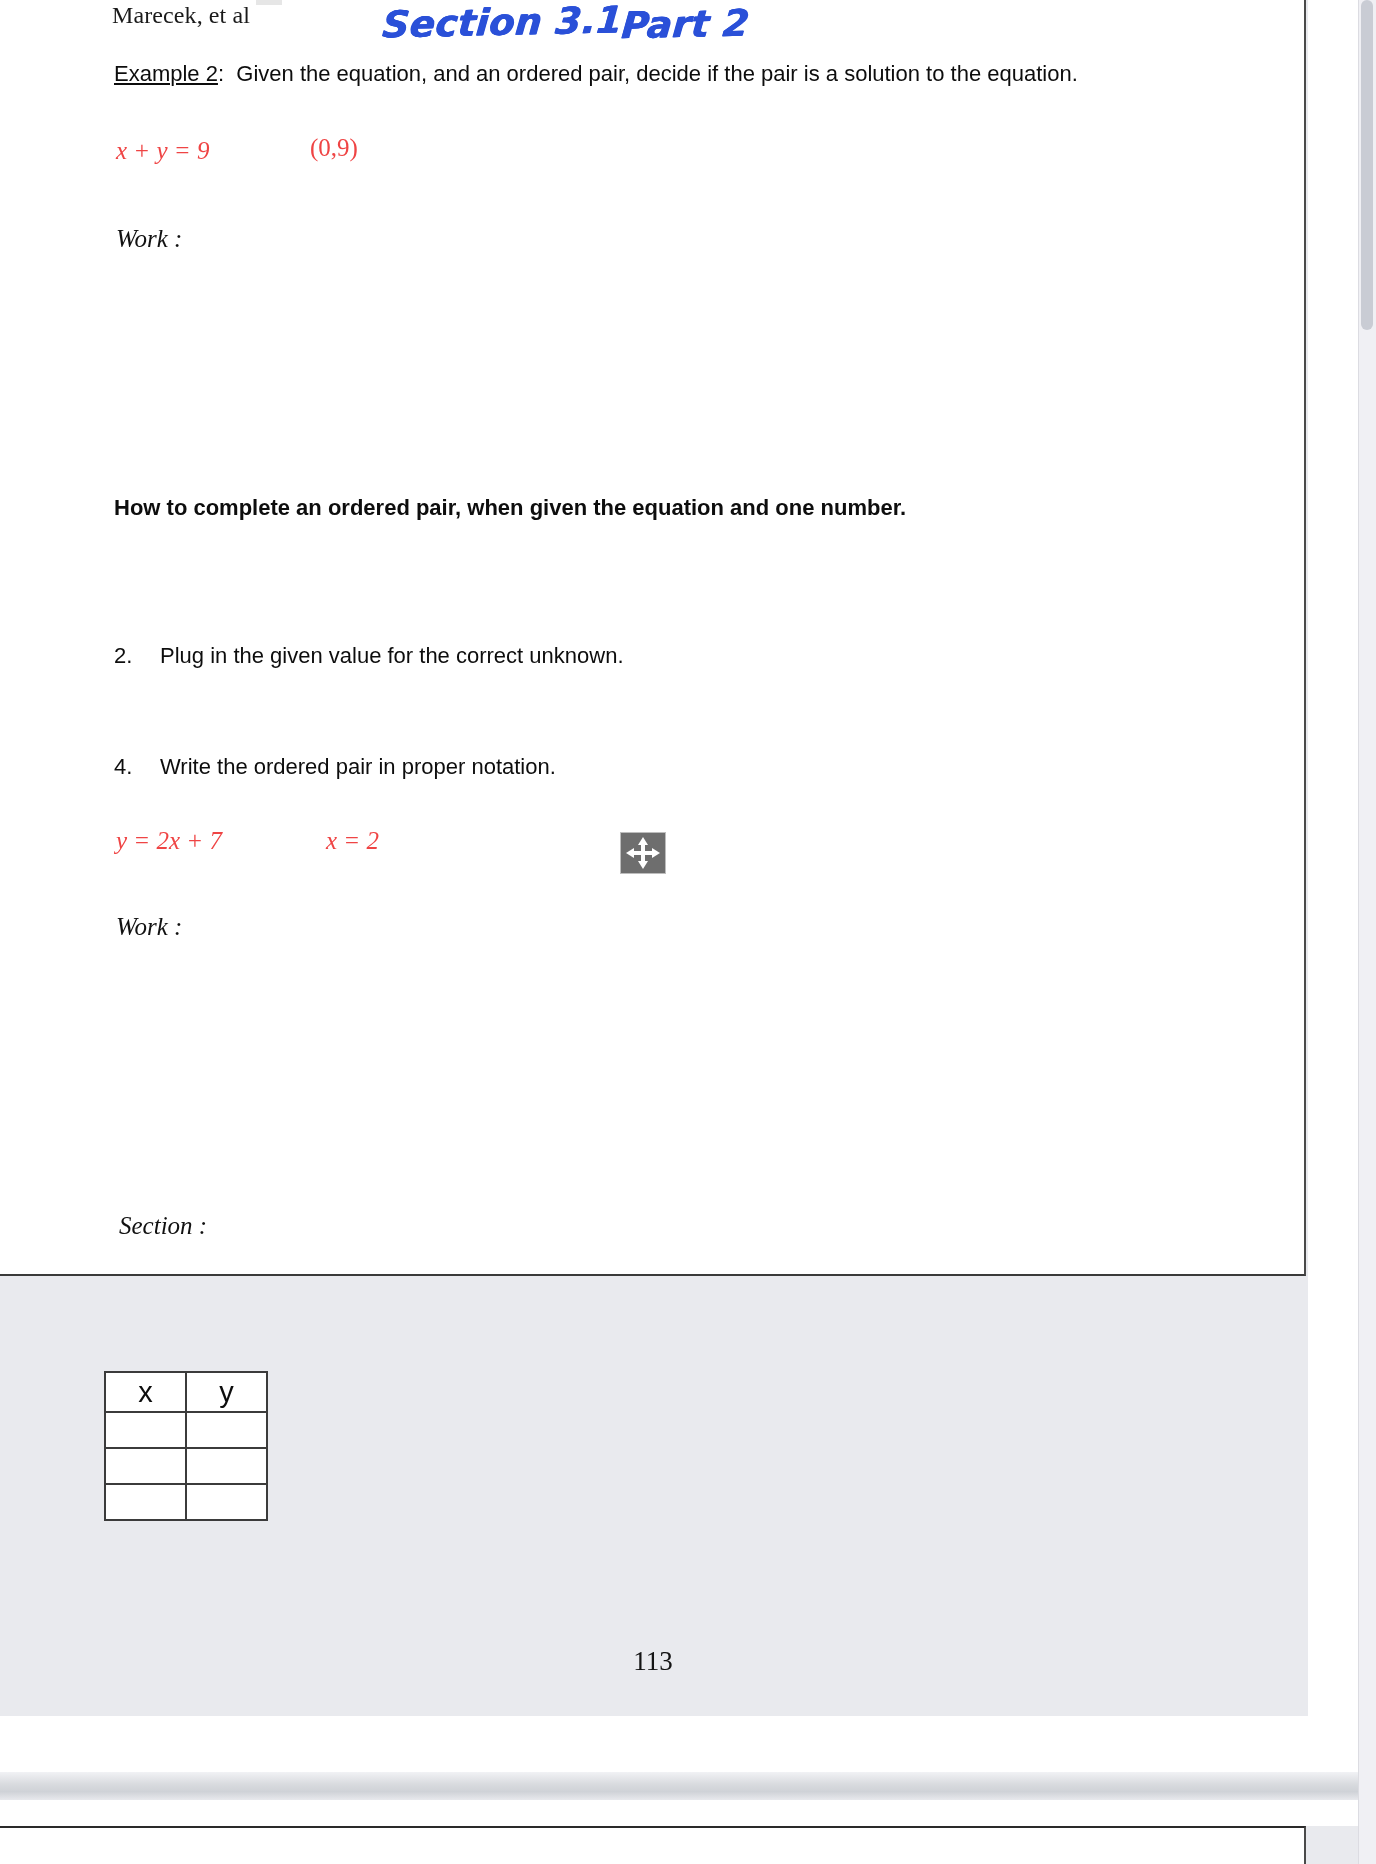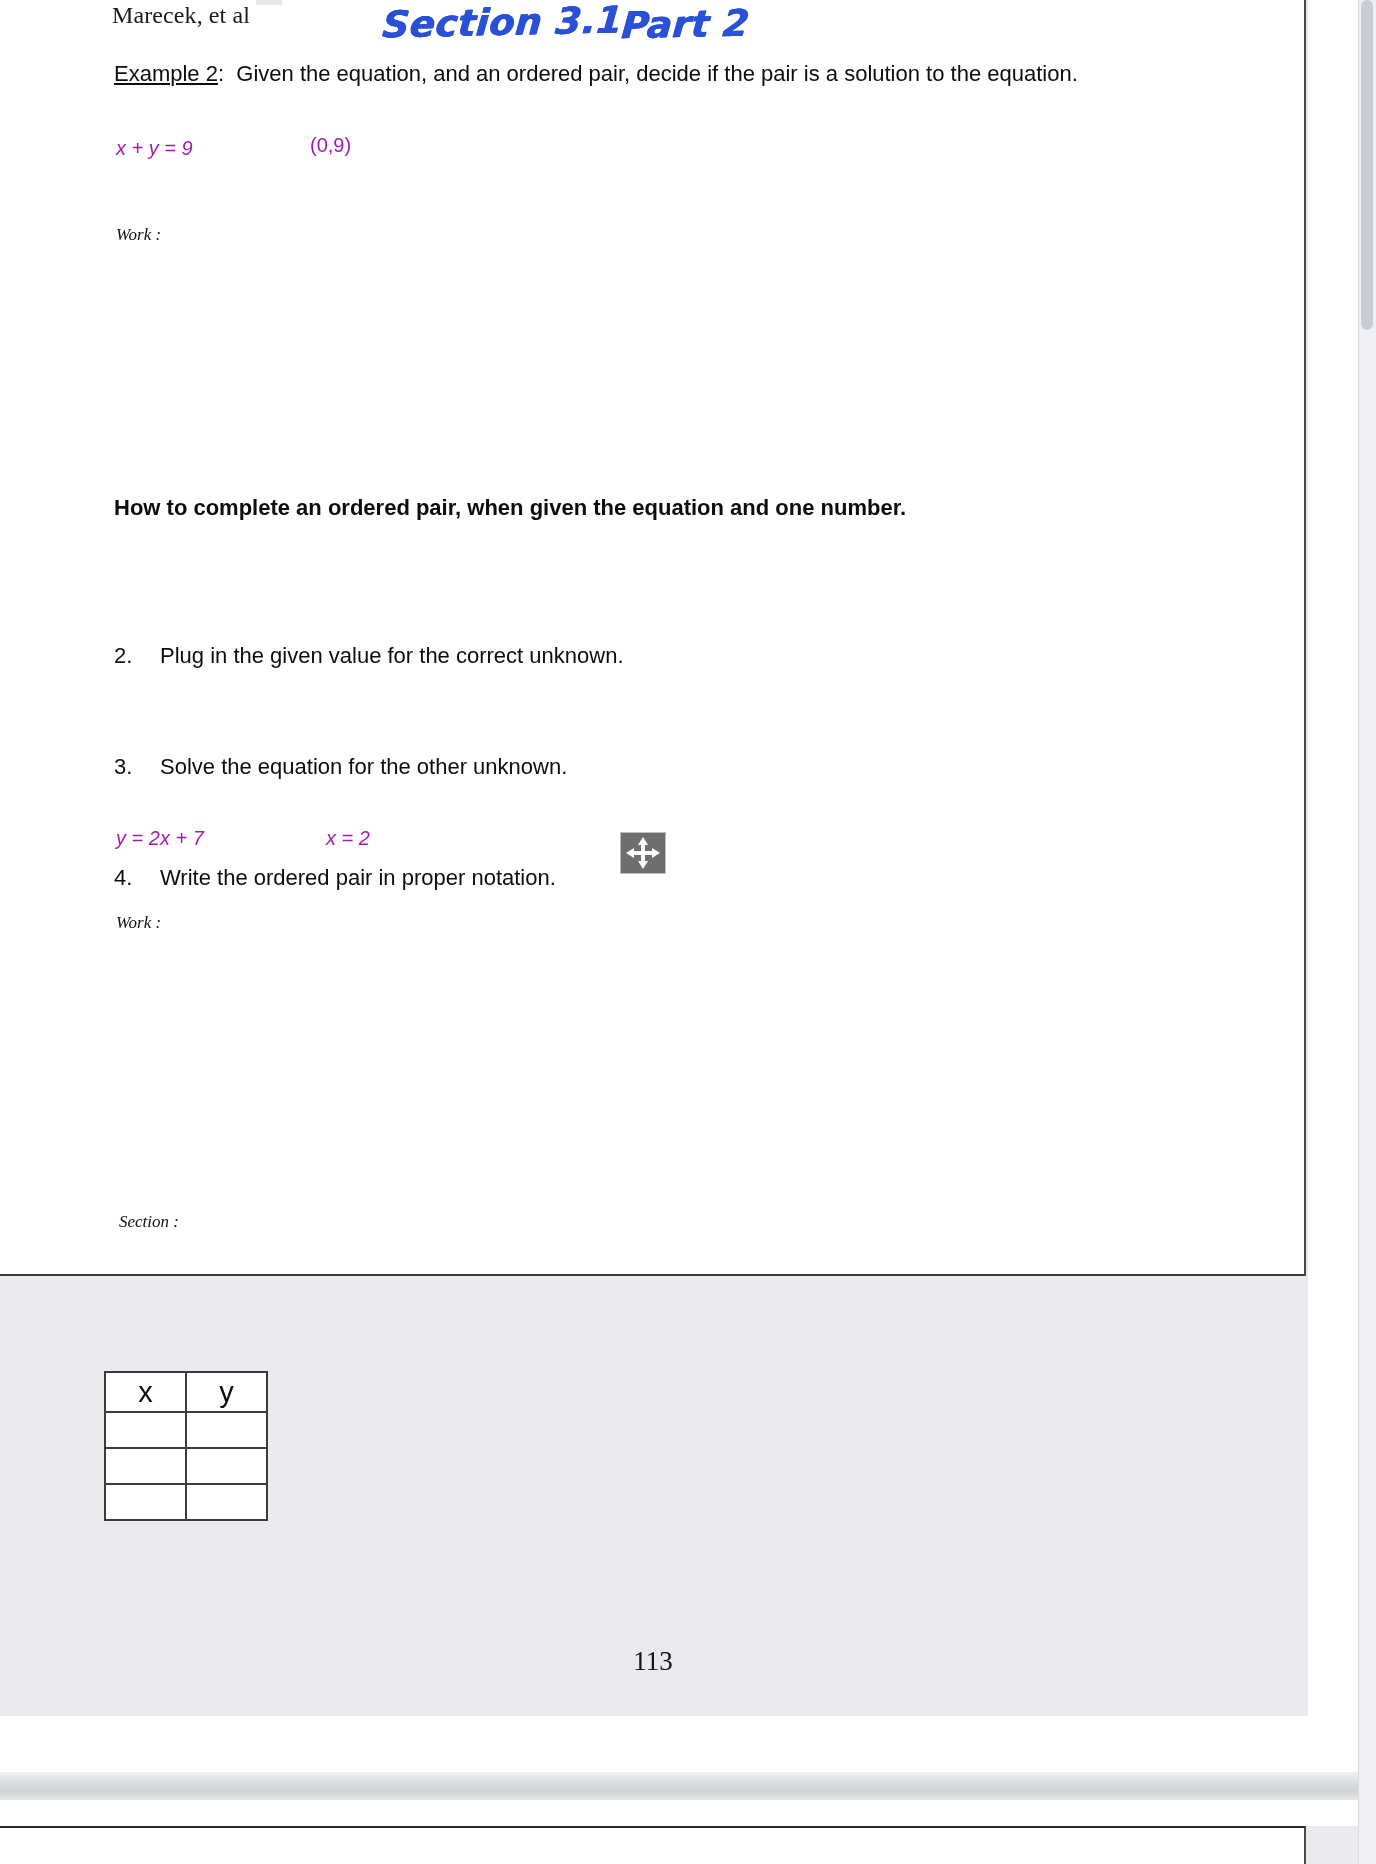--- a/index.html
+++ b/index.html
@@ -146,36 +146,36 @@
   #steps-head { left: 114px; top: 489px; width: 1010px; font-weight: bold; }
   #steps-list { left: 114px; top: 563px; width: 1010px; }
   #steps-list .li { display: block; }
   #steps-list .num { display: inline-block; width: 46px; }
   #ex3-block { left: 114px; top: 751px; width: 1010px; }
   #ttable-def  { left: 114px; top: 1276px; width: 1010px; }
 
   
   .math {
     position: absolute;
-    font-family: Liberation Sans, sans-serif;
+    font-family: Liberation Serif, serif;
     font-style: italic;
-    font-size: 20px;
-    color: #a21caf;
+    font-size: 25px;
+    color: #ef4444;
     white-space: pre;
   }
   #math-eq2   { left: 116px; top: 137px; }
   #math-pair2 { left: 310px; top: 134px; font-style: normal; }
   #math-eq3   { left: 116px; top: 827px; }
   #math-val3  { left: 326px; top: 827px; }
 
   .label-italic {
     position: absolute;
     font-family: "Liberation Serif", serif;
     font-style: italic;
-    font-size: 17px;
+    font-size: 25px;
     color: #111111;
   }
   #work-1 { left: 116px; top: 225px; }
   #work-2 { left: 116px; top: 913px; }
   #solution-1 { left: 119px; top: 1212px; }
 
   
   #move-cursor {
     position: absolute;
     left: 620px;
@@ -253,21 +253,20 @@
 
       <div class="math" id="math-eq2">x + y = 9</div>
       <div class="math" id="math-pair2">(0,9)</div>
 
       <div class="label-italic" id="work-1">Work :</div>
 
       <div class="body-text" id="steps-head">How to complete an ordered pair, when given the equation and one number.</div>
 
       <div class="body-text" id="steps-list">
         <span class="li"><span class="num">2.</span><span>Plug in the given value for the correct unknown.</span></span>
-        <span class="li"><span class="num">3.</span><span>Solve the equation for the other unknown.</span></span>
         <span class="li"><span class="num">4.</span><span>Write the ordered pair in proper notation.</span></span>
       </div>
 
 
       <div class="math" id="math-eq3">y = 2x + 7</div>
       <div class="math" id="math-val3">x = 2</div>
 
       <div id="move-cursor">
         <svg width="44" height="40" viewBox="0 0 44 40" aria-hidden="true">
           <g fill="#ffffff">

